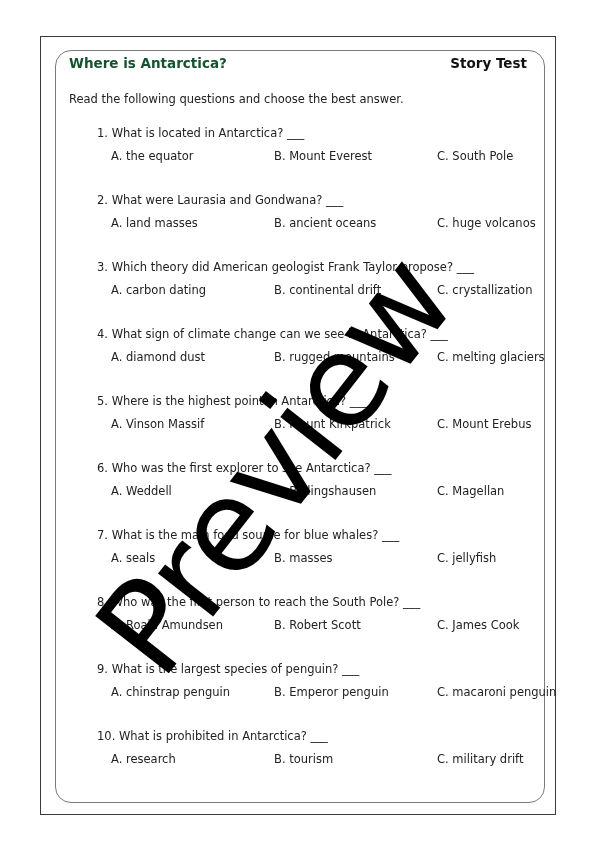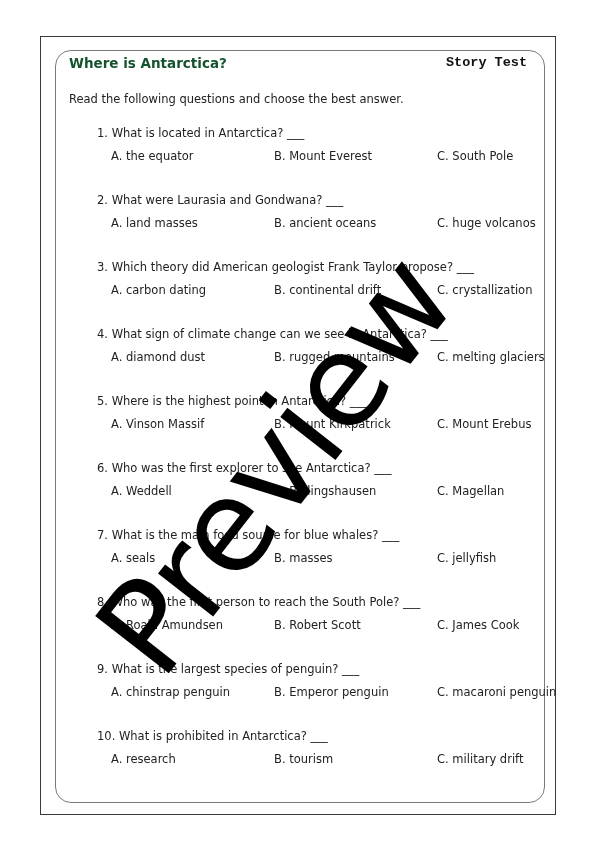--- a/index.html
+++ b/index.html
@@ -3,21 +3,21 @@
 <meta charset="utf-8">
 <style>
   html, body { margin: 0; padding: 0; background: #ffffff; }
   body { width: 600px; height: 851px; position: relative; overflow: hidden;
          font-family: "DejaVu Sans", "Liberation Sans", sans-serif; color: #1a1a1a; }
   .outer { position: absolute; left: 40px; top: 36px; width: 516px; height: 779px;
            border: 1px solid #3a3a3a; box-sizing: border-box; }
   .inner { position: absolute; left: 55px; top: 50px; width: 490px; height: 753px;
            border: 1.5px solid #7a7a7a; border-radius: 16px; box-sizing: border-box; }
   .title { position: absolute; left: 69px; top: 55px; font-size: 13.5px; font-weight: bold; color: #14532d; }
-  .subtitle { position: absolute; right: 73px; top: 55px; font-size: 13.5px; font-weight: bold; color: #111; font-family: Liberation Mono, monospace; }
+  .subtitle { position: absolute; right: 73px; top: 55px; font-size: 13.5px; font-weight: bold; color: #111; }
   .instructions { position: absolute; left: 69px; top: 92px; font-size: 11.5px; color: #222; text-align: center; }
   .question { position: absolute; left: 69px; width: 470px; }
   .q-text { position: absolute; left: 0; top: 0; font-size: 11.5px; color: #222; white-space: nowrap; margin-left: 28px; }
   .opt { position: absolute; top: 23px; font-size: 11.5px; color: #222; white-space: nowrap; margin-left: 42px; }
   .opt.a { left: 0; }
   .opt.b { left: 163px; }
   .opt.c { left: 326px; text-align: center; }
   .watermark { position: absolute; left: 275px; top: 465px; transform: translate(-50%, -50%) rotate(-52deg);
                font-family: "DejaVu Sans", sans-serif; font-size: 128px; font-weight: normal;
                color: #000; white-space: nowrap; letter-spacing: -2px; pointer-events: none; }

